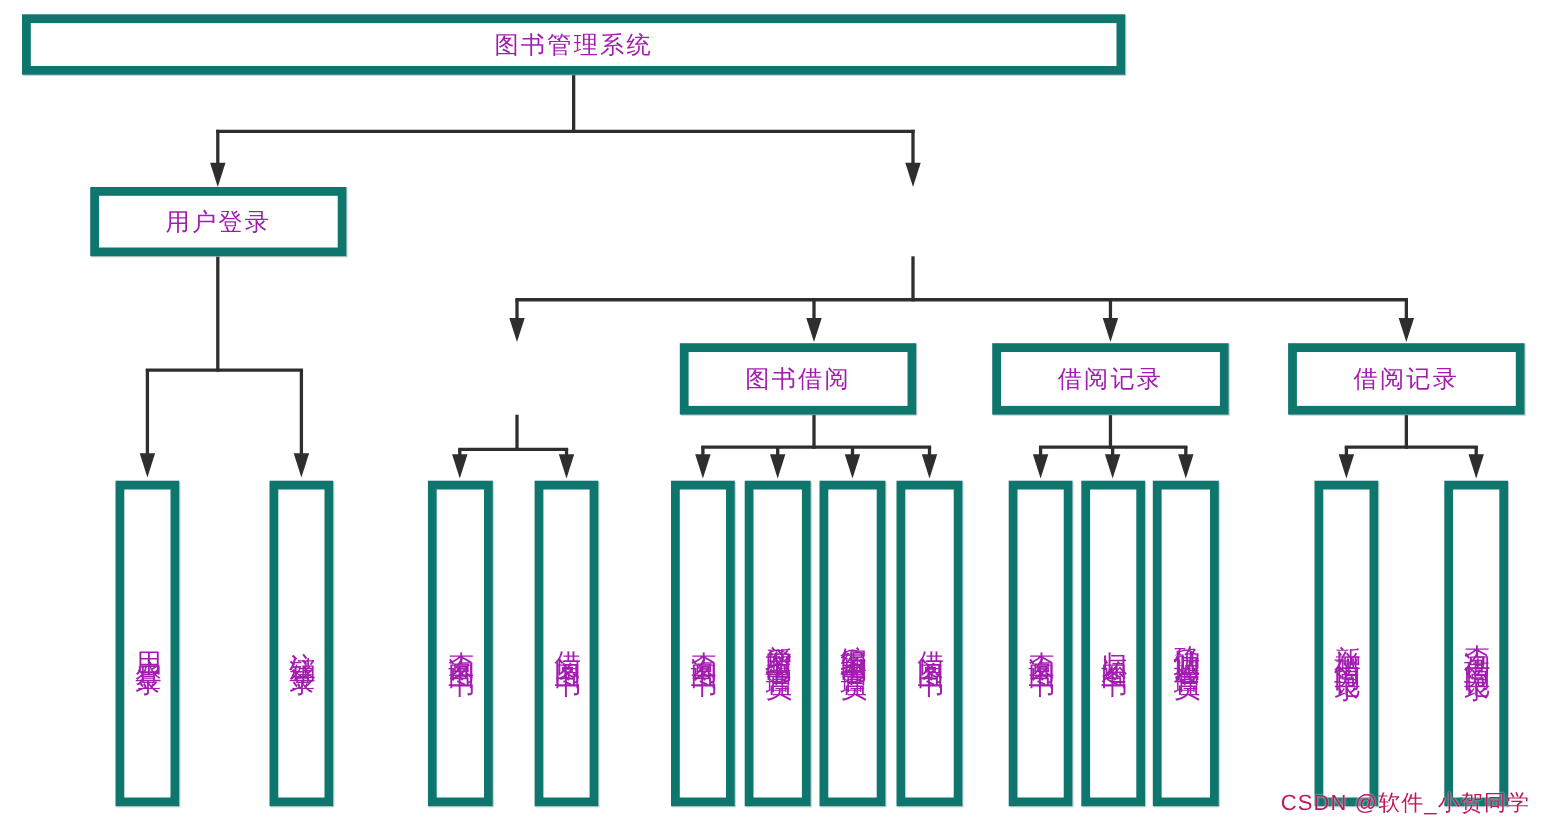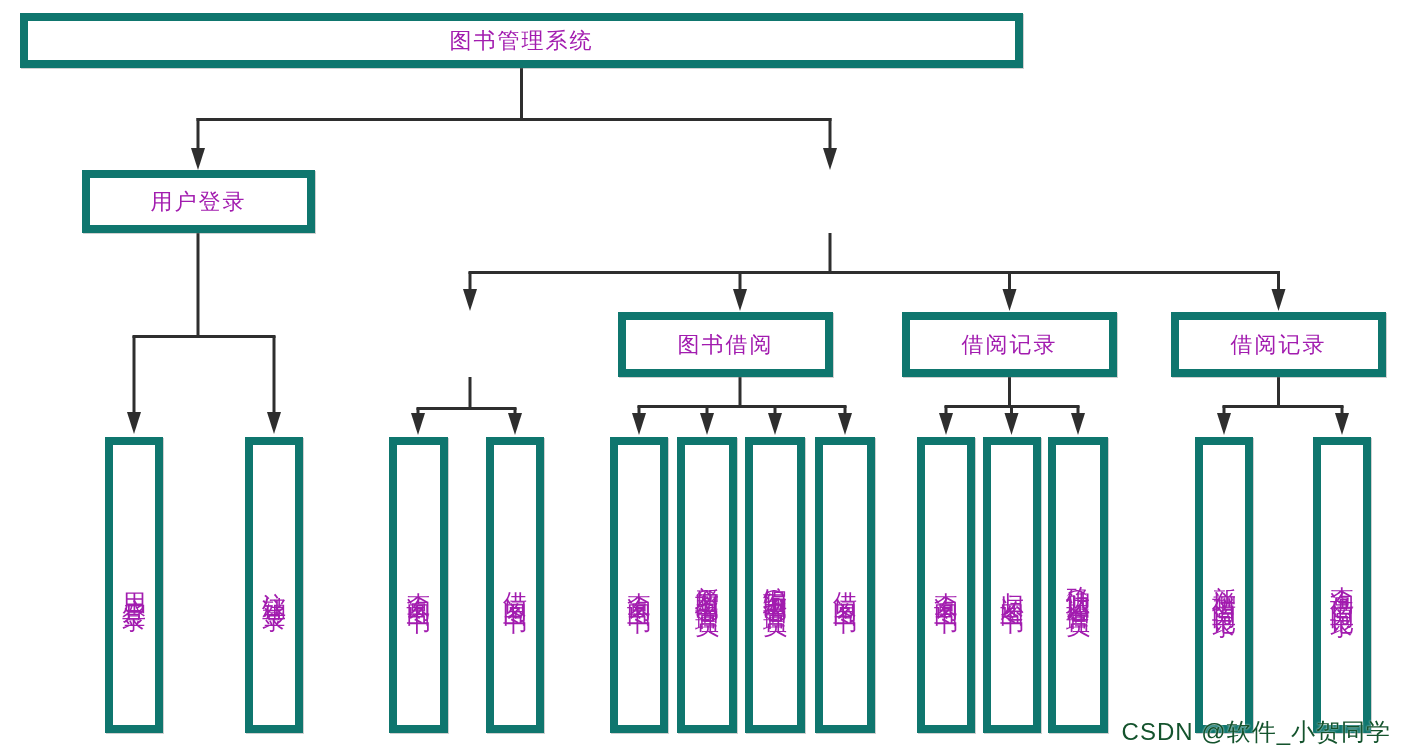--- a/index.html
+++ b/index.html
@@ -43,23 +43,23 @@
     text-orientation: mixed;
     font-size: 24px;
     letter-spacing: 6px;
     line-height: 1;
   }
   .watermark {
     position: absolute;
     right: 14px;
     top: 716px;
     z-index: 3;
-    font-size: 24px;
+    font-size: 20px;
     letter-spacing: 1px;
-    color: #14532d;
+    color: #be185d;
     text-shadow: 0 0 2px #ffffff;
     white-space: nowrap;
   }
 </style>
 </head>
 <body>
 
 <div class="stage">
 
   <svg class="wires" width="1405" height="747" viewBox="0 0 1405 747" aria-hidden="true">

